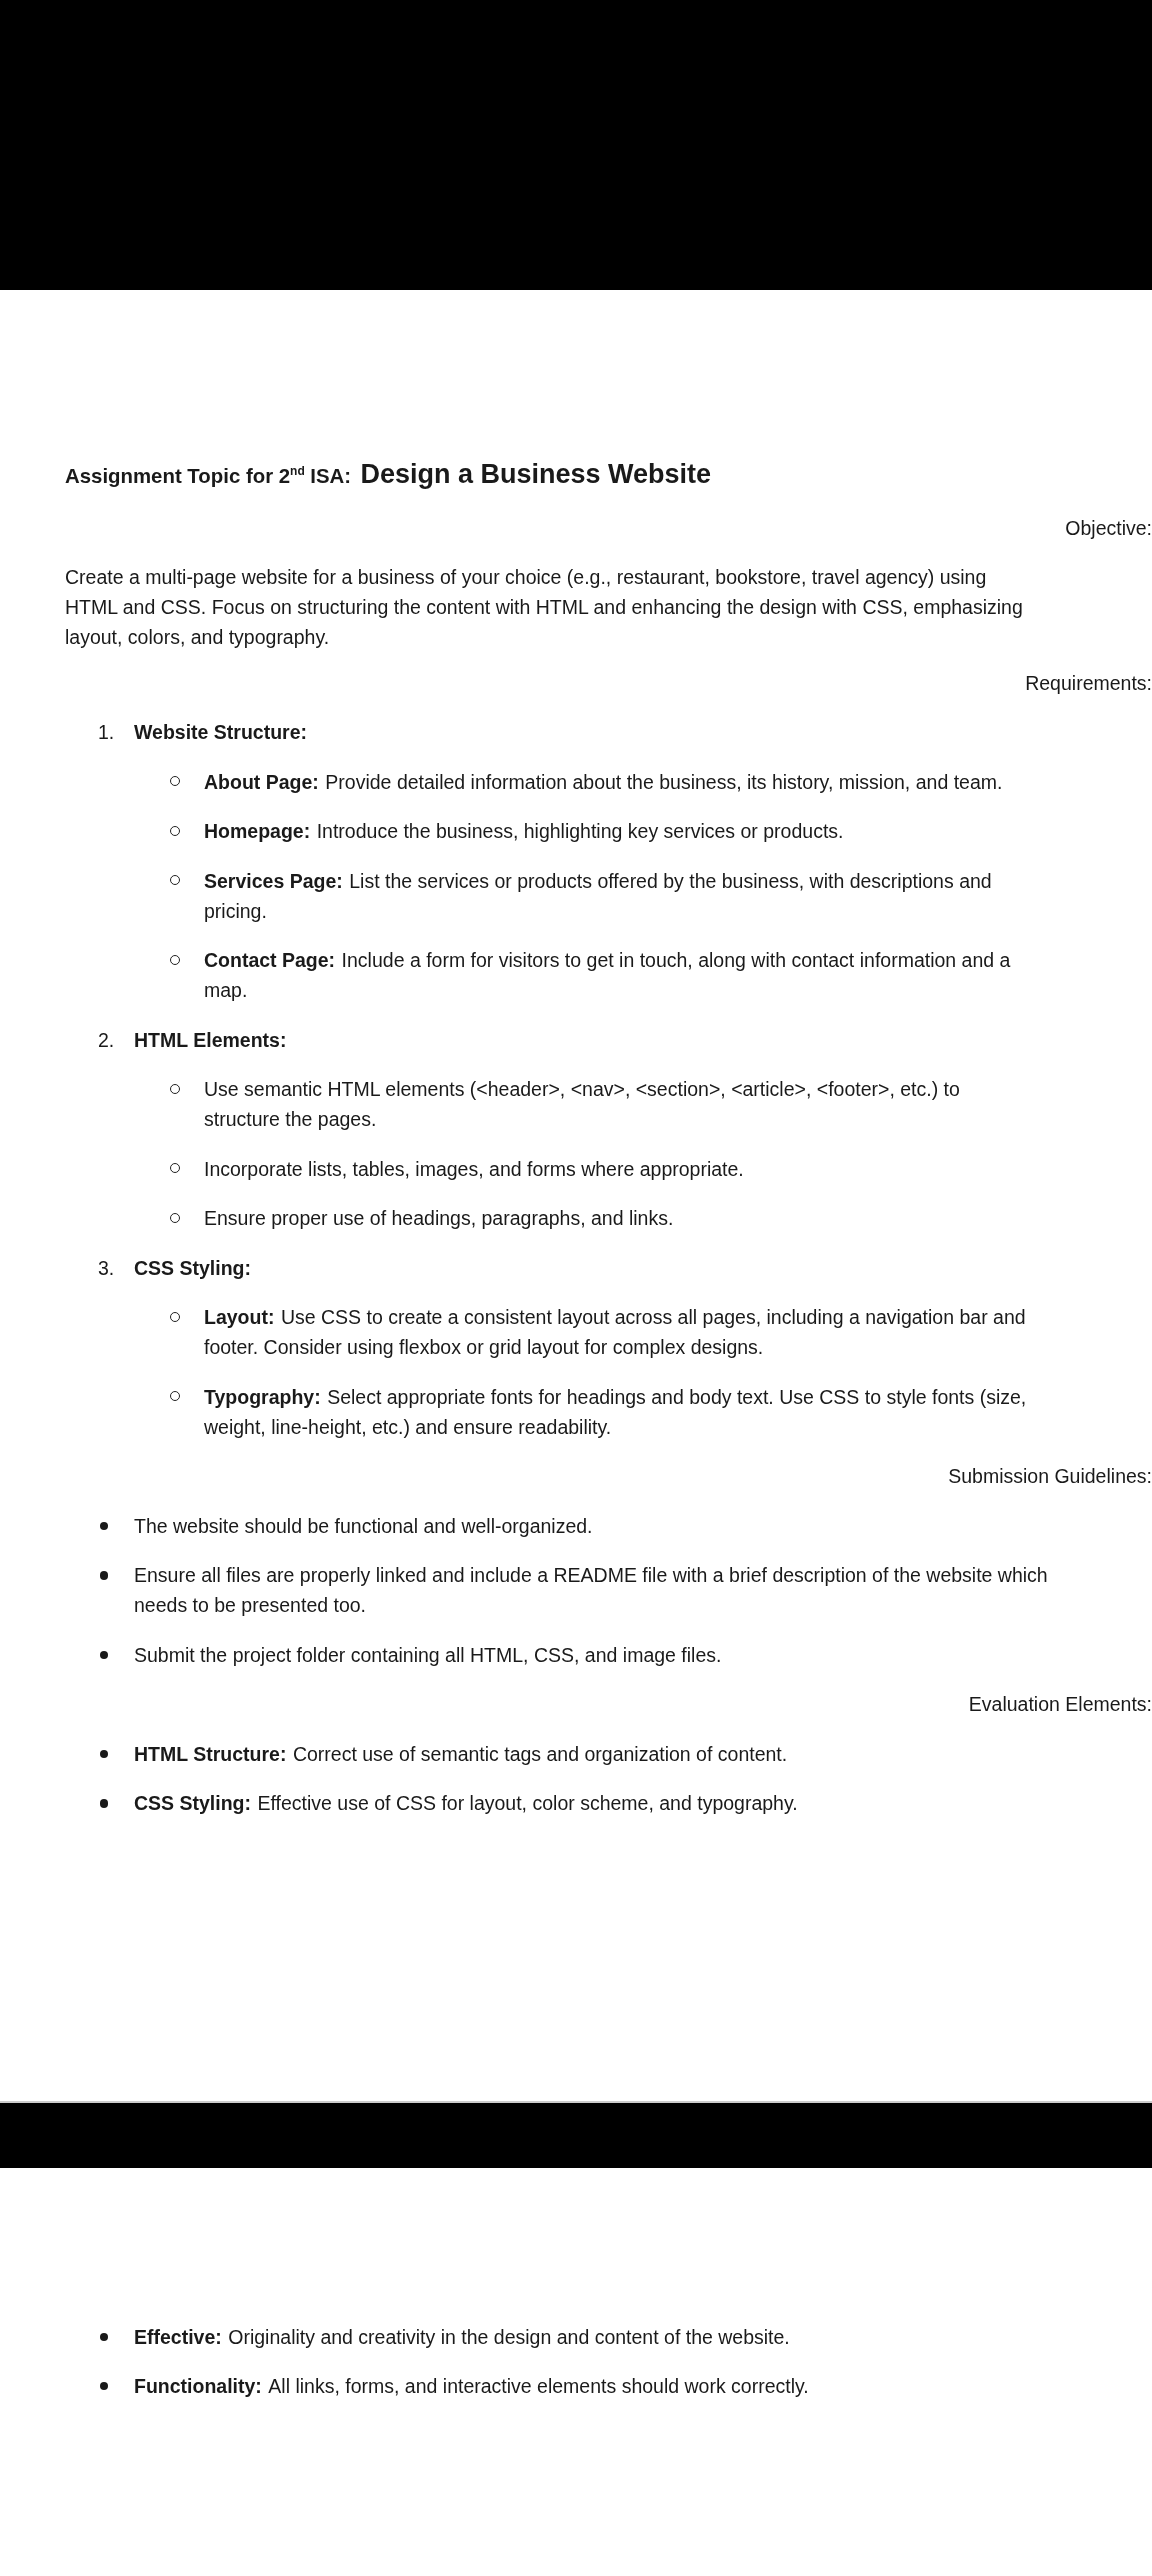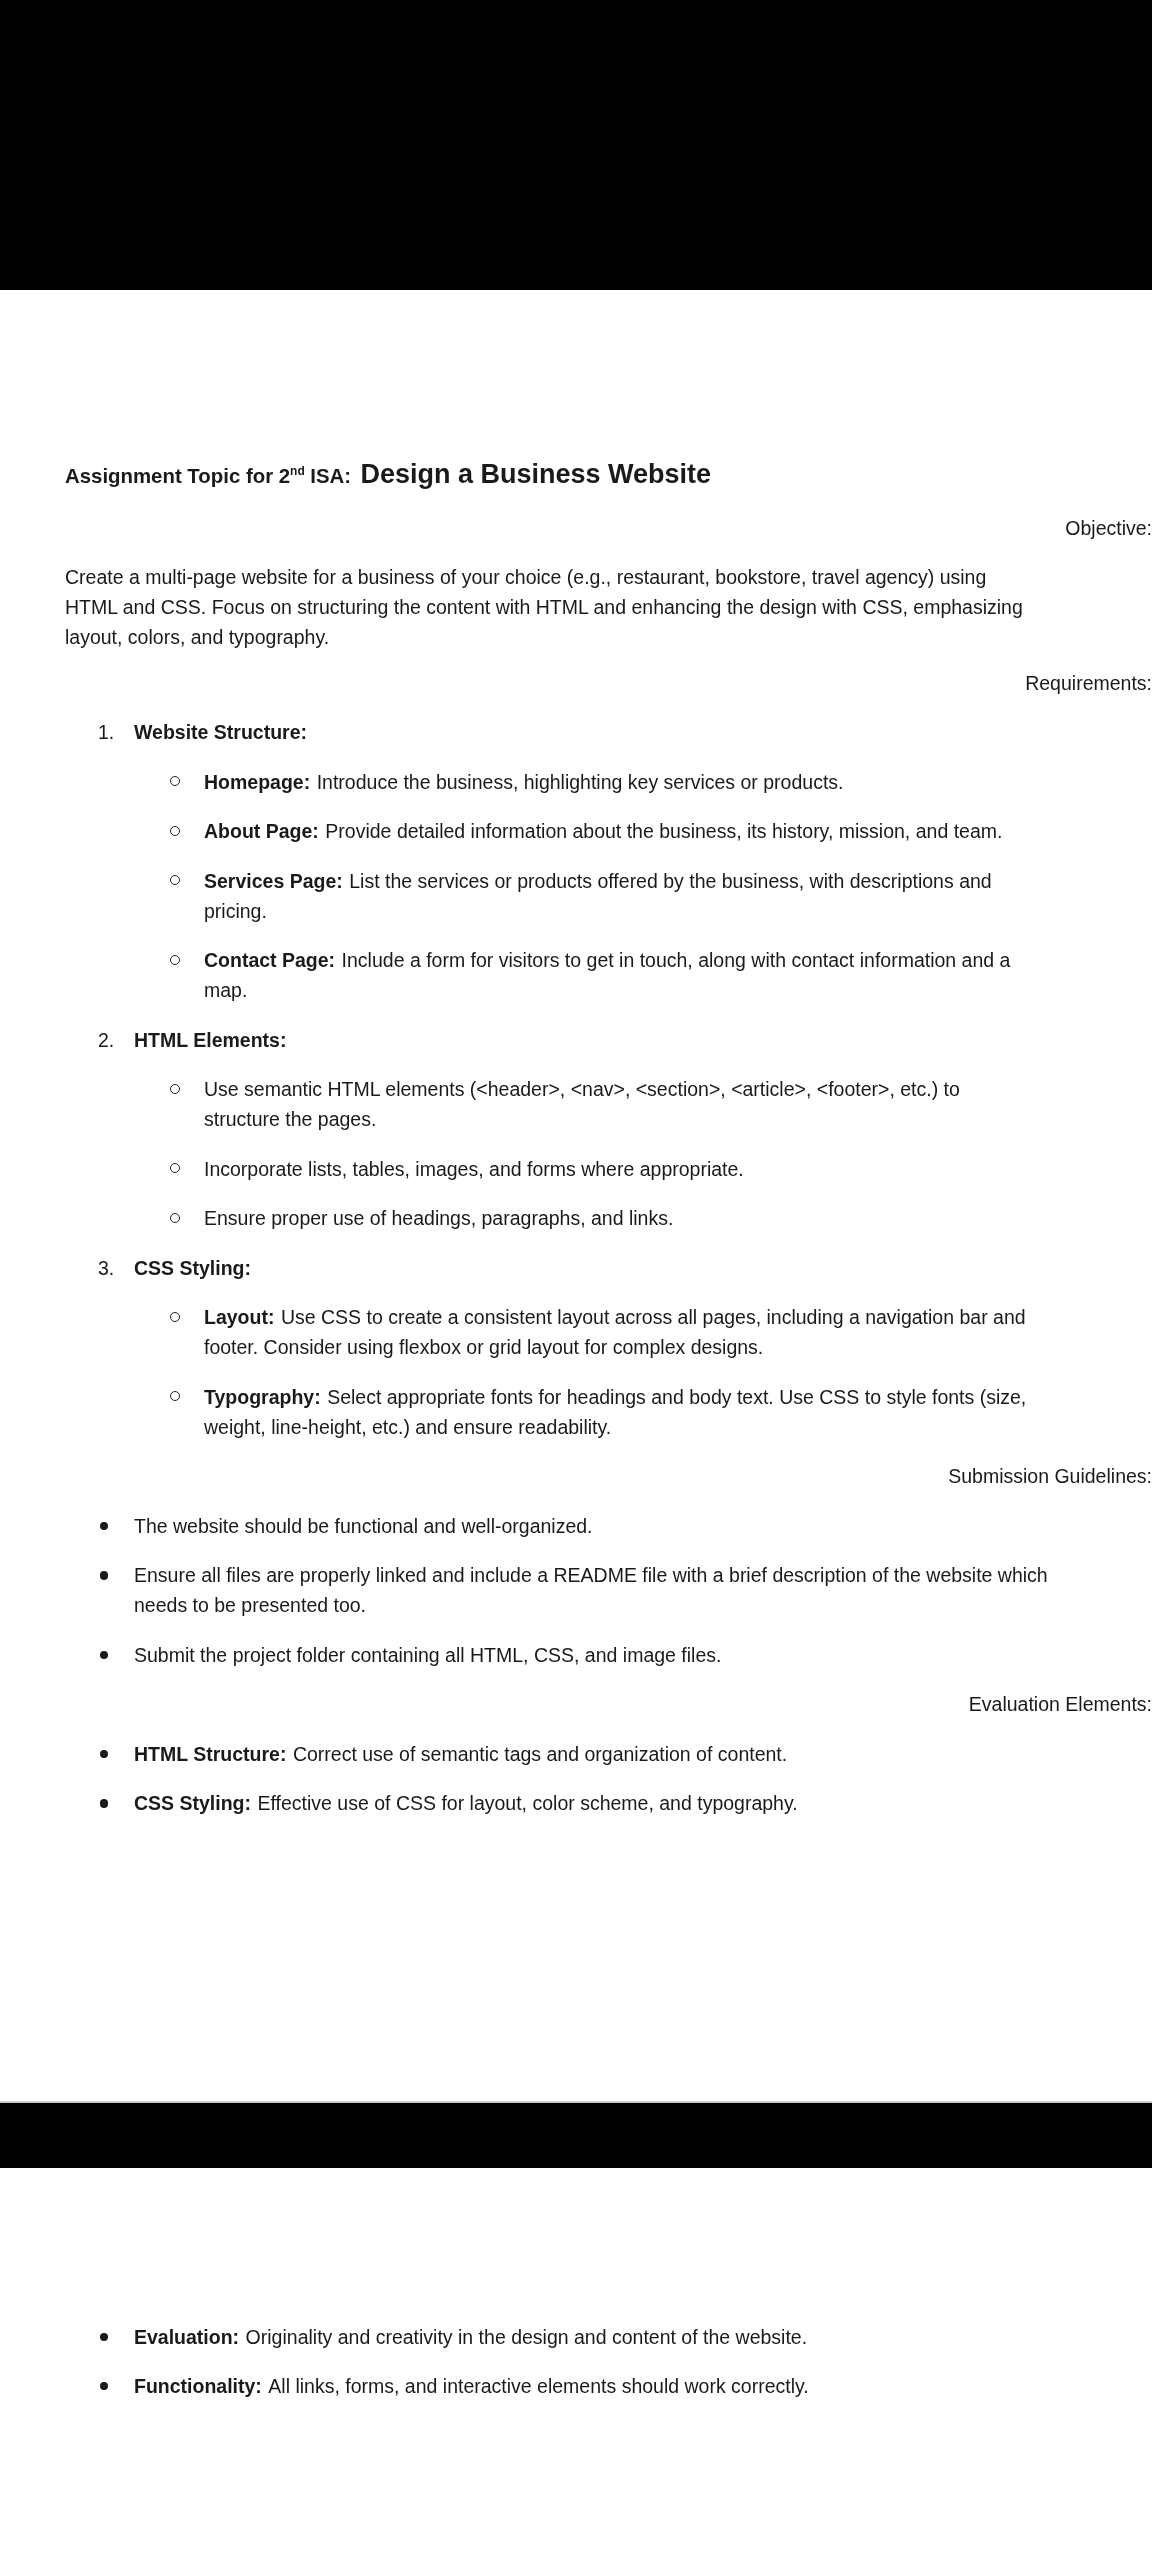--- a/index.html
+++ b/index.html
@@ -125,27 +125,27 @@
 
     <div class="row numrow mt21">
       <span class="num">1.</span>
       <span class="numtitle">Website Structure:</span>
     </div>
 
     <div class="row l2 mt21">
       <span class="marker">
           <span class="circle"></span>
         </span>
+      <div class="txt"><span class="lbl">About Page:</span><span>Provide detailed information about the business, its history, mission, and team.</span></div>
+    </div>
+    <div class="row l2 mt21">
+      <span class="marker">
+          <span class="circle"></span>
+        </span>
       <div class="txt"><span class="lbl">Homepage:</span><span>Introduce the business, highlighting key services or products.</span></div>
-    </div>
-    <div class="row l2 mt21">
-      <span class="marker">
-          <span class="circle"></span>
-        </span>
-      <div class="txt"><span class="lbl">About Page:</span><span>Provide detailed information about the business, its history, mission, and team.</span></div>
     </div>
     <div class="row l2 mt21">
       <span class="marker">
           <span class="circle"></span>
         </span>
       <div class="txt"><span class="lbl">Services Page:</span><span>List the services or products offered by the business, with descriptions and pricing.</span></div>
     </div>
     <div class="row l2 mt21">
       <span class="marker">
           <span class="circle"></span>
@@ -234,21 +234,21 @@
   </div>
 
   <div class="hairline"></div>
   <div class="bar-mid"></div>
 
   <div class="content2">
     <div class="row l1 mt21">
       <span class="marker">
           <span class="dot"></span>
         </span>
-      <div class="txt"><span class="lbl">Evaluation:</span><span>Originality and creativity in the design and content of the website.</span></div>
+      <div class="txt"><span class="lbl">Effective:</span><span>Originality and creativity in the design and content of the website.</span></div>
     </div>
     <div class="row l1 mt21">
       <span class="marker">
           <span class="dot"></span>
         </span>
       <div class="txt"><span class="lbl">Functionality:</span><span>All links, forms, and interactive elements should work correctly.</span></div>
     </div>
   </div>
 
 </div>

